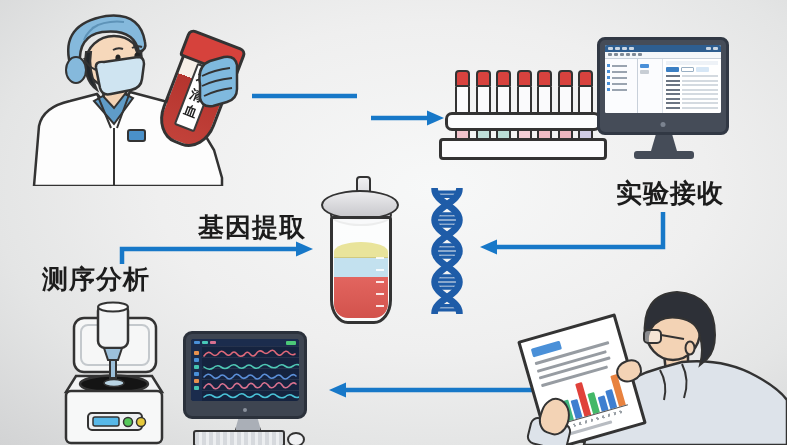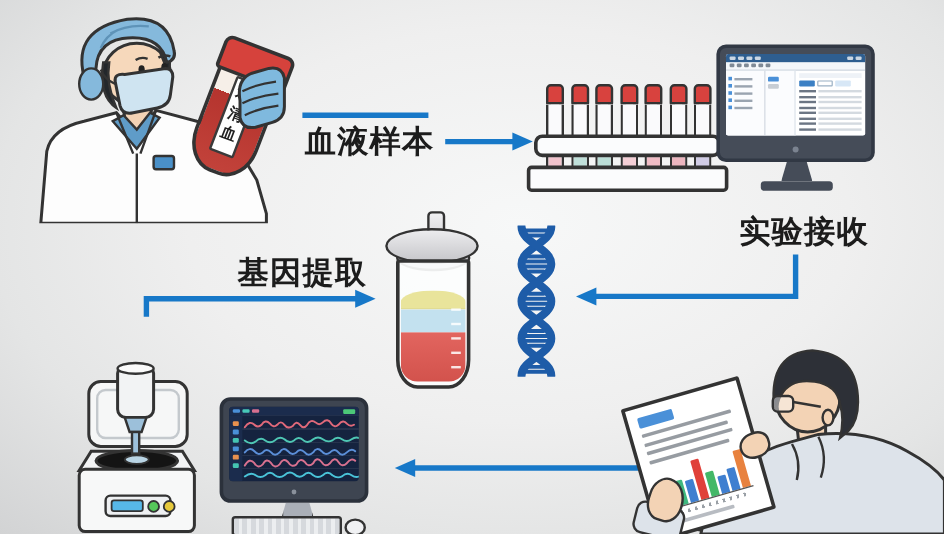--- a/index.html
+++ b/index.html
@@ -493,17 +493,17 @@
       <path d="M536,390 H345"></path>
     </g>
     <g stroke="none" style="fill: rgb(23, 120, 200);">
       <polygon points="427,110.5 444,118 427,125.5"></polygon>
       <polygon points="497,239.5 480,247 497,254.5"></polygon>
       <polygon points="296,241.5 313,249 296,256.5"></polygon>
       <polygon points="346,382.5 329,390 346,397.5"></polygon>
     </g>
   </svg>
 
-  <div class="flow-label" style="left: 254px; top: 101px; color: rgb(28, 28, 28);">血液样本</div>
   <div class="flow-label" style="left: 616px; top: 176px; color: rgb(28, 28, 28);">实验接收</div>
   <div class="flow-label" style="left: 198px; top: 210px; color: rgb(28, 28, 28);">基因提取</div>
+  <div class="flow-label" style="left: 42px; top: 262px; color: rgb(28, 28, 28);">测序分析</div>
 
 </div>
 
 </body></html>

